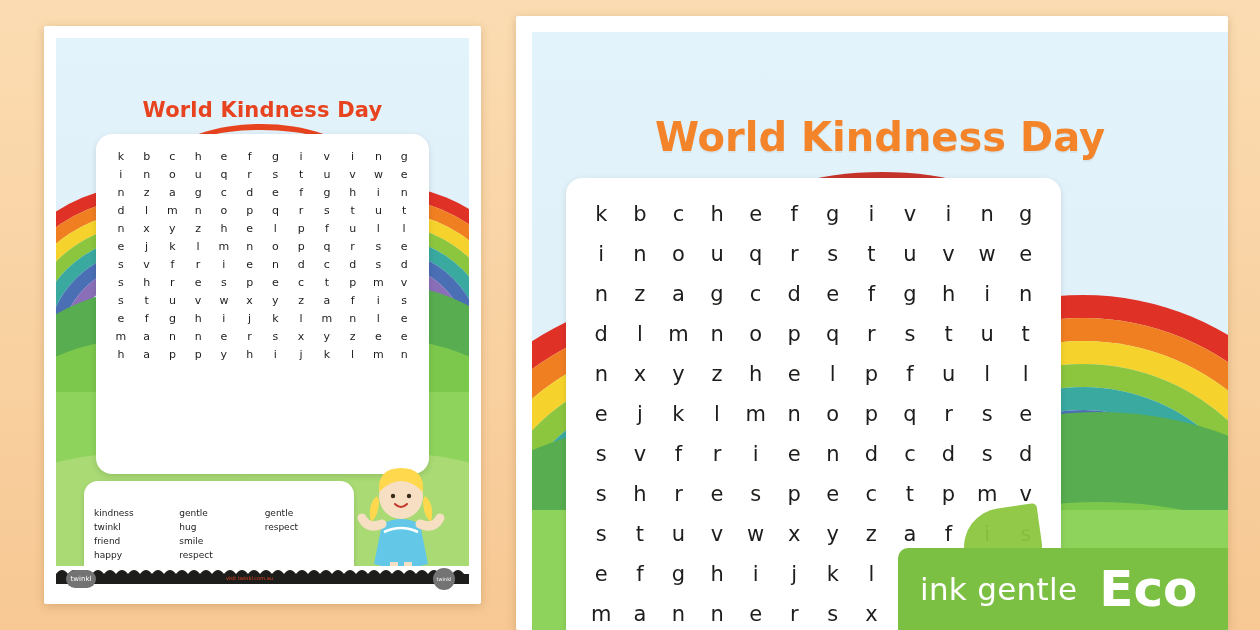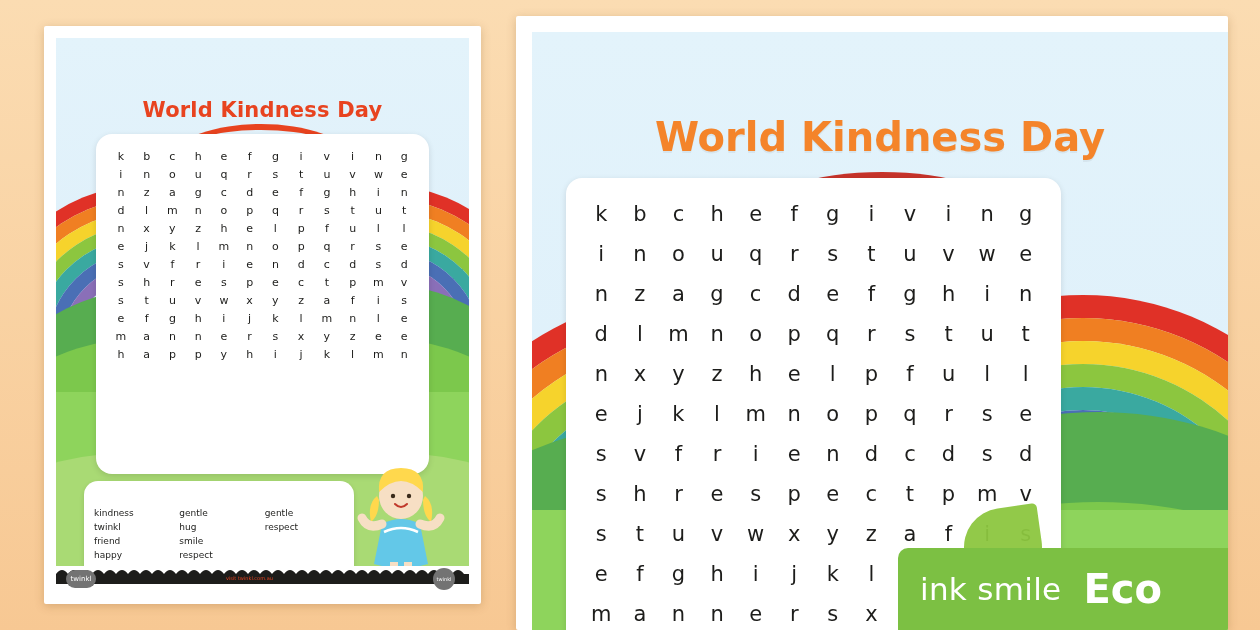--- a/index.html
+++ b/index.html
@@ -193,21 +193,21 @@
     align-items: center;
     color: #ffffff;
   }
   .eco-badge .eco-text {
     font-size: 31px;
     font-family: "DejaVu Sans", sans-serif;
     margin-left: 22px;
     letter-spacing: .3px;
   }
   .eco-badge .eco-word {
-    font-size: 40px;
+    font-size: 50px;
     font-weight: bold;
     font-family: "DejaVu Sans", sans-serif;
     margin-left: 22px;
   }
   .eco-leaf {
     position: absolute;
     right: 186px;
     bottom: 44px;
     width: 78px;
     height: 78px;
@@ -630,18 +630,18 @@
             <div class="cell" style="font-size: 21px;">z</div>
             <div class="cell" style="font-size: 21px;">e</div>
             <div class="cell" style="font-size: 21px;">e</div>
           </div>
       </div>
 
     </div>
 
     <div class="eco-leaf"></div>
     <div class="eco-badge">
-      <span class="eco-text">ink smile</span>
+      <span class="eco-text">ink gentle</span>
       <span class="eco-word">Eco</span>
     </div>
   </div>
 
 </div>
 
 </body></html>

